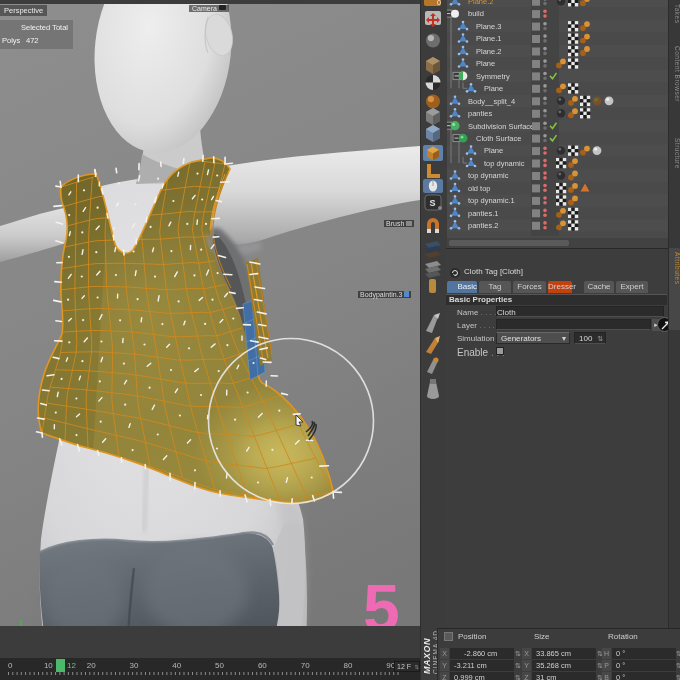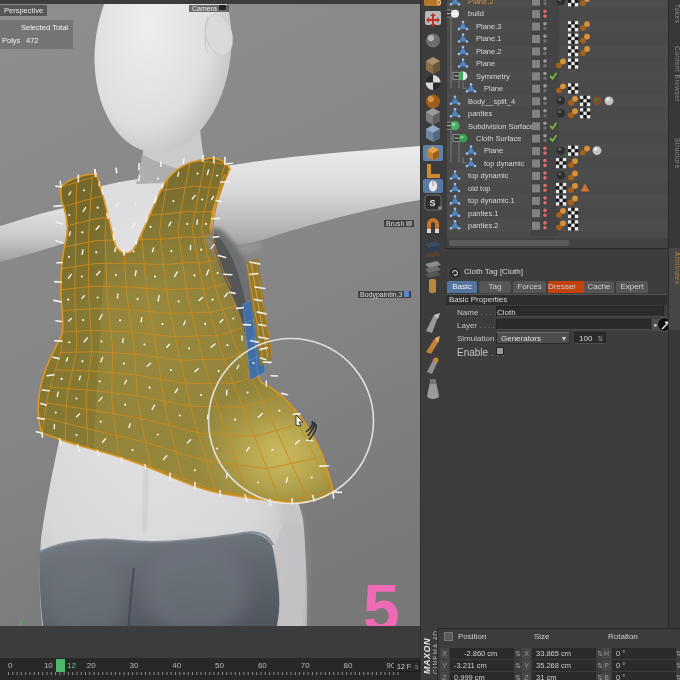--- a/index.html
+++ b/index.html
@@ -902,29 +902,29 @@
 
 <div style="position:absolute;left:446px;top:248px;width:222px;height:380px;background:#3d3d3d;border-top:1px solid #282828">
  <div style="position:absolute;left:0;top:17px;width:222px;height:14px">
   <svg width="12" height="12" style="position:absolute;left:3px;top:1px">
         <circle cx="6" cy="6" r="5" fill="#2a2a2a"></circle>
         <path d="M3.5,6 a2.5,2.5 0 1 1 2.5,2.5 M6,8.5 l-1.5,-1 M6,8.5 l1.5,-0.8" stroke="#e0e0e0" stroke-width="1" fill="none"></path>
       </svg>
   <span style="position:absolute;left:18px;top:1px;font-size:8px;color:#d8d8d8">Cloth Tag [Cloth]</span>
  </div>
  <div style="position:absolute;left:0;top:32px;width:222px;height:13px">
-  <span style="position:absolute;left:1px;top:0;width:30px;height:12px;background:#51759e;border-radius:2px 2px 0 0;color:#f0f0f0;font-size:8px;text-align:center;line-height:12px">Basic</span>
+  <span style="position:absolute;left:1px;top:0;width:30px;height:12px;background:#51759e;border-radius:2px 2px 0 0;color:#f0f0f0;font-size:8px;text-align:right;line-height:12px">Basic</span>
   <span style="position:absolute;left:33px;top:0;width:32px;height:12px;background:#565656;border-radius:2px 2px 0 0;color:#d0d0d0;font-size:8px;text-align:center;line-height:12px">Tag</span>
   <span style="position:absolute;left:67px;top:0;width:33px;height:12px;background:#565656;border-radius:2px 2px 0 0;color:#d0d0d0;font-size:8px;text-align:center;line-height:12px">Forces</span>
-  <span style="position:absolute;left:102px;top:0;width:39px;height:12px;background:#c2410c;border-radius:2px 2px 0 0;color:#d0d0d0;font-size:8px;text-align:left;line-height:12px">Dresser</span>
+  <span style="position:absolute;left:102px;top:0;width:24px;height:12px;background:#c2410c;border-radius:2px 2px 0 0;color:#d0d0d0;font-size:8px;text-align:left;line-height:12px">Dresser</span>
   <span style="position:absolute;left:138px;top:0;width:30px;height:12px;background:#565656;border-radius:2px 2px 0 0;color:#d0d0d0;font-size:8px;text-align:center;line-height:12px">Cache</span>
   <span style="position:absolute;left:170px;top:0;width:32px;height:12px;background:#565656;border-radius:2px 2px 0 0;color:#d0d0d0;font-size:8px;text-align:center;line-height:12px">Expert</span>
  </div>
  <div style="position:absolute;left:0;top:45px;width:221px;height:11px;background:#2e2e2e;border-top:1px solid #555">
-  <span style="position:absolute;left:3px;top:0px;font-size:8px;font-weight:normal;color:#dadada">Basic Properties</span>
+  <span style="position:absolute;left:3px;top:0px;font-size:8px;font-weight:bold;color:#dadada">Basic Properties</span>
  </div>
  <div style="position:absolute;left:11px;top:59px;font-size:8px;color:#c4c4c4">Name <span style="color:#8a8a8a">. . . . .</span></div>
  <div style="position:absolute;left:50px;top:57px;width:168px;height:11px;background:#2b2b2b;border:1px solid #242424;border-bottom-color:#4e4e4e;color:#d8d8d8;font-size:8px;padding-left:0;line-height:11px">Cloth</div>
  <div style="position:absolute;left:11px;top:72px;font-size:8px;color:#c4c4c4">Layer <span style="color:#8a8a8a">. . . . .</span></div>
  <div style="position:absolute;left:50px;top:70px;width:155px;height:11px;background:#2b2b2b;border:1px solid #242424;border-bottom-color:#4e4e4e"></div>
  <div style="position:absolute;left:206px;top:70px;width:8px;height:12px;background:#4e4e4e;color:#ccc;font-size:7px;text-align:center;line-height:12px">▸</div>
  <div style="position:absolute;left:211px;top:68px;width:15px;height:15px;background:#111;border-radius:50%;border:1px solid #666"><svg width="15" height="15">
         <path d="M4,11 L11,4 M11,4 l-4,0.5 M11,4 l-0.5,4" stroke="#e8e8e8" stroke-width="1.4" fill="none"></path>
       </svg></div>
  <div style="position:absolute;left:11px;top:85px;font-size:8px;color:#c4c4c4">Simulation</div>

